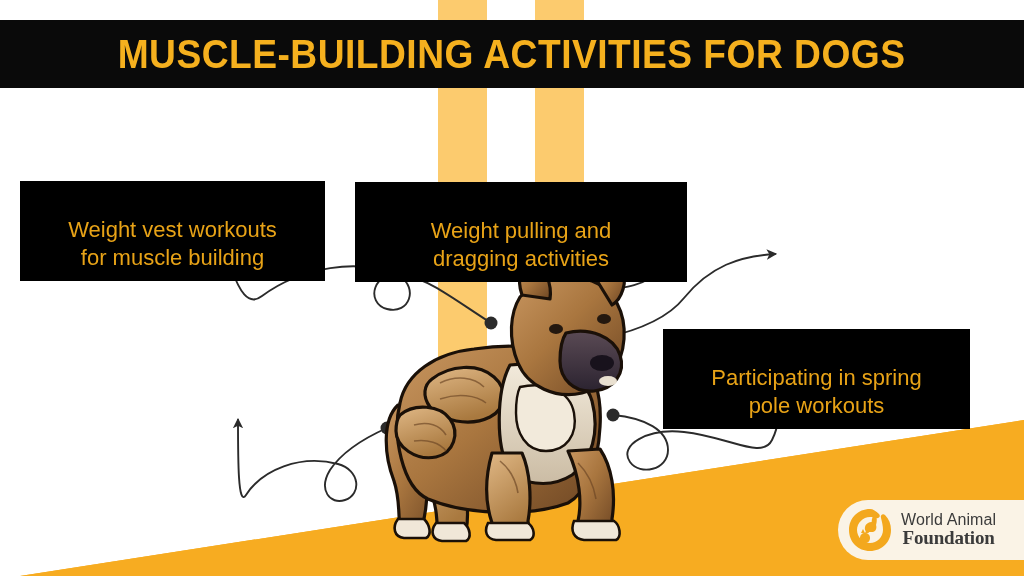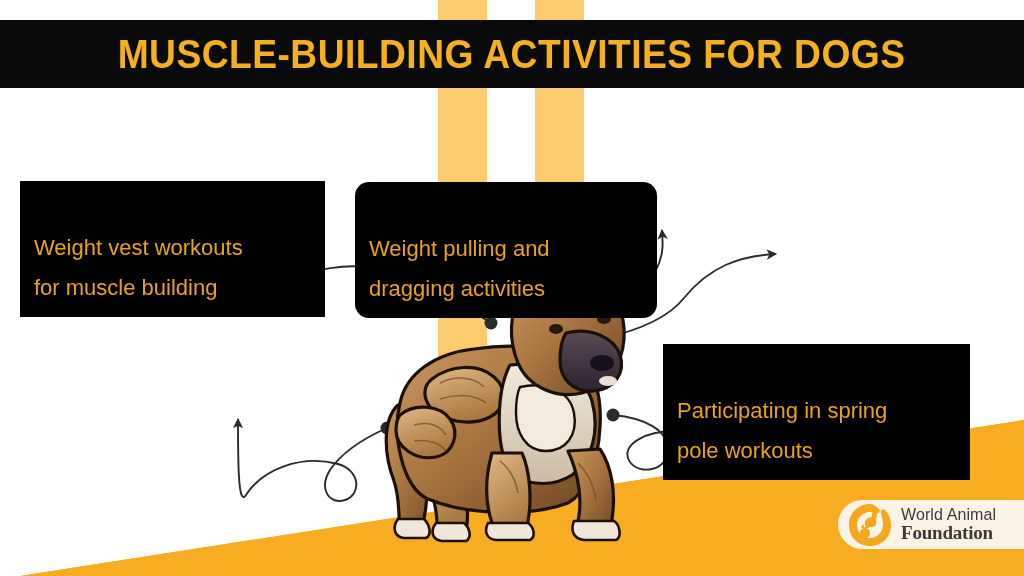--- a/index.html
+++ b/index.html
@@ -9,20 +9,21 @@
   }
   body {
     font-family: "Liberation Sans", sans-serif;
   }
   #infographic {
     position: relative;
     width: 1024px;
     height: 576px;
     overflow: hidden;
     background: #ffffff;
+    text-align: center;
   }
 
   
   .bg-layer {
     position: absolute;
     inset: 0;
     width: 1024px;
     height: 576px;
   }
 
@@ -57,38 +58,38 @@
     text-transform: uppercase;
   }
 
   
   .callout {
     position: absolute;
     background: #000000;
     color: #E8A317;
     font-family: "Liberation Sans", sans-serif;
     font-size: 22px;
-    line-height: 40px;
+    line-height: 28px;
     padding: 7px 14px 9px 14px;
     box-sizing: border-box;
     white-space: pre-line;
   }
   .callout.c1 { left: 20px;  top: 181px; width: 305px; }
-  .callout.c2 { left: 355px; top: 182px; width: 302px; border-radius: 14px; }
+  .callout.c2 { left: 355px; top: 182px; width: 332px; }
   .callout.c3 { left: 705px; top: 181px; width: 297px; }
   .callout.c4 { left: 88px;  top: 329px; width: 300px; }
-  .callout.c5 { left: 663px; top: 329px; width: 307px; margin-top: 15px; }
+  .callout.c5 { left: 663px; top: 329px; width: 307px; }
 
   
   .logo-plate {
     position: absolute;
     left: 838px;
     top: 500px;
     width: 186px;
-    height: 49px;
+    height: 60px;
     background: #FAF3E6;
     border-radius: 31px 0 0 31px;
     display: flex;
     align-items: center;
     padding-left: 8px;
     box-sizing: border-box;
   }
   .logo-mark { width: 48px; height: 48px; flex: 0 0 48px; }
   .logo-words {
     margin-left: 7px;

